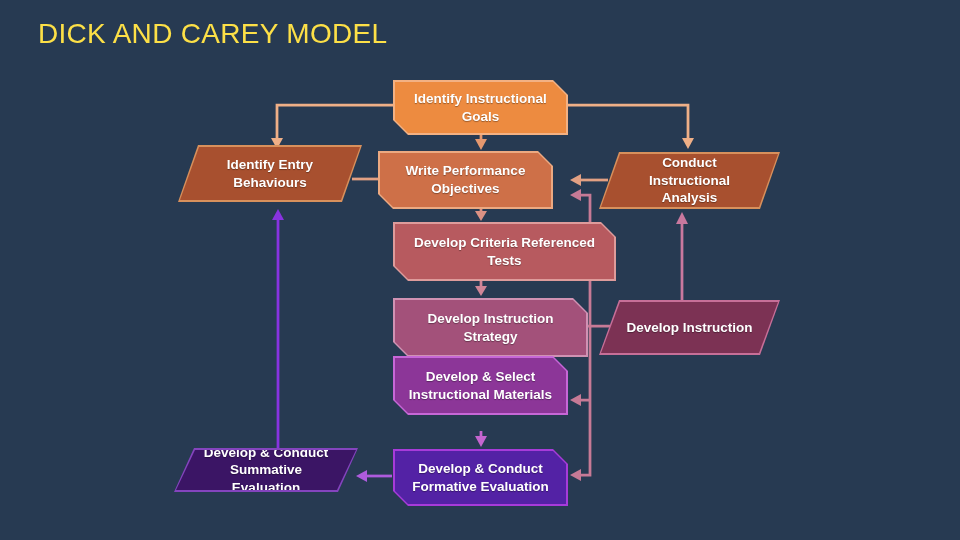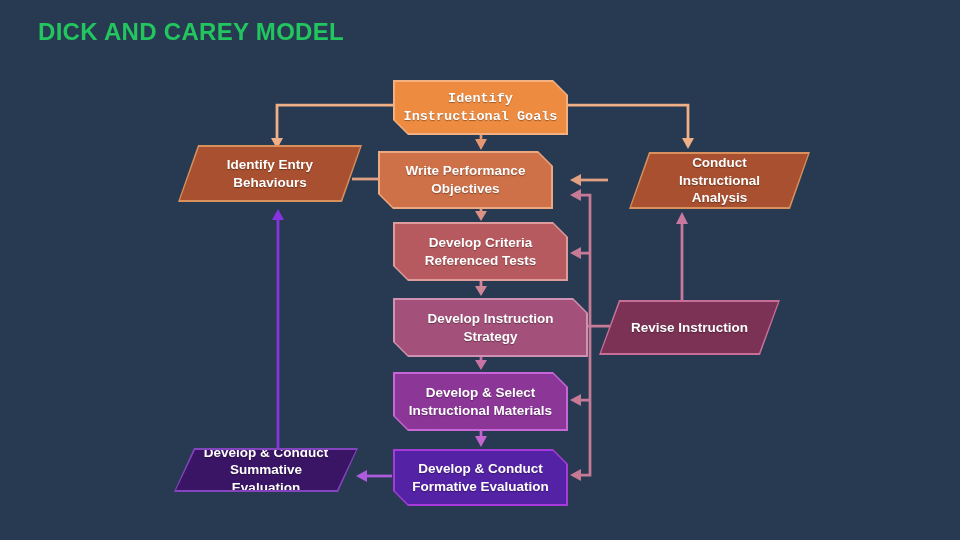--- a/index.html
+++ b/index.html
@@ -5,22 +5,22 @@
   html,body{margin:0;padding:0;}
   body{
     width:960px;height:540px;overflow:hidden;
     background:#273A52;
     font-family:"Liberation Sans","DejaVu Sans",sans-serif;
     position:relative;
   }
   .stage{position:absolute;inset:0;width:960px;height:540px;}
   .title{
     position:absolute;left:38px;top:18px;
-    font-size:24px;font-weight:bold;letter-spacing:.3px;
-    color:#22c55e;
+    font-size:28px;font-weight:normal;letter-spacing:.3px;
+    color:#fde047;
   }
   .arrow-layer{position:absolute;inset:0;z-index:1;pointer-events:none;}
   .node{position:absolute;z-index:2;}
   .node-inner{
     position:absolute;inset:2px;
     display:flex;align-items:center;justify-content:center;
     text-align:center;
   }
   .node-label{
     color:#FFFFFF;font-size:13.5px;font-weight:bold;line-height:1.3;
@@ -28,28 +28,28 @@
     padding:0 8px;
   }
   
   .snip{clip-path:polygon(0 0,calc(100% - 15px) 0,100% 15px,100% 100%,15px 100%,0 calc(100% - 15px));}
   .snip-inner{clip-path:polygon(0 0,calc(100% - 13px) 0,100% 13px,100% 100%,13px 100%,0 calc(100% - 13px));}
   
   .para{clip-path:polygon(20px 0,100% 0,calc(100% - 20px) 100%,0 100%);}
   .para-inner{clip-path:polygon(19px 0,100% 0,calc(100% - 19px) 100%,0 100%);}
   .para .node-label{padding:0 20px;}
 
-  #n-goals     {left:393px;top:80px; width:175px;height:55px;font-family:Liberation Mono, monospace;}
+  #n-goals     {left:393px;top:80px; width:175px;height:55px;}
   #n-objectives{left:378px;top:151px;width:175px;height:58px;}
-  #n-criteria  {left:393px;top:222px;width:175px;height:59px;}
+  #n-criteria  {left:393px;top:222px;width:175px;height:59px;padding-left:48px;}
   #n-strategy  {left:393px;top:298px;width:195px;height:59px;}
-  #n-materials {left:393px;top:372px;width:175px;height:59px;}
+  #n-materials {left:393px;top:356px;width:175px;height:59px;}
   #n-formative {left:393px;top:449px;width:175px;height:57px;}
   #n-entry     {left:178px;top:145px;width:184px;height:57px;}
-  #n-analysis  {left:629px;top:152px;width:181px;height:57px;}
+  #n-analysis  {left:599px;top:152px;width:181px;height:57px;}
   #n-revise    {left:599px;top:300px;width:181px;height:55px;}
   #n-summative {left:174px;top:448px;width:184px;height:44px;}
 </style>
 </head>
 <body style="background: rgb(39, 58, 82);">
 
 <div class="stage">
 
   <div class="title">DICK AND CAREY MODEL</div>
 
@@ -168,21 +168,21 @@
   </div>
 
   <div class="node para" id="n-analysis" style="background: rgb(216, 144, 92);">
     <div class="node-inner para-inner" style="background: rgb(168, 80, 47);">
       <span class="node-label">Conduct Instructional Analysis</span>
     </div>
   </div>
 
   <div class="node para" id="n-revise" style="background: rgb(199, 111, 152);">
     <div class="node-inner para-inner" style="background: rgb(124, 50, 84);">
-      <span class="node-label">Revise Instruction</span>
+      <span class="node-label">Develop Instruction</span>
     </div>
   </div>
 
   <div class="node para" id="n-summative" style="background: rgb(132, 68, 190);">
     <div class="node-inner para-inner" style="background: rgb(59, 21, 101);">
       <span class="node-label">Develop &amp; Conduct Summative Evaluation</span>
     </div>
   </div>
 
 </div>

